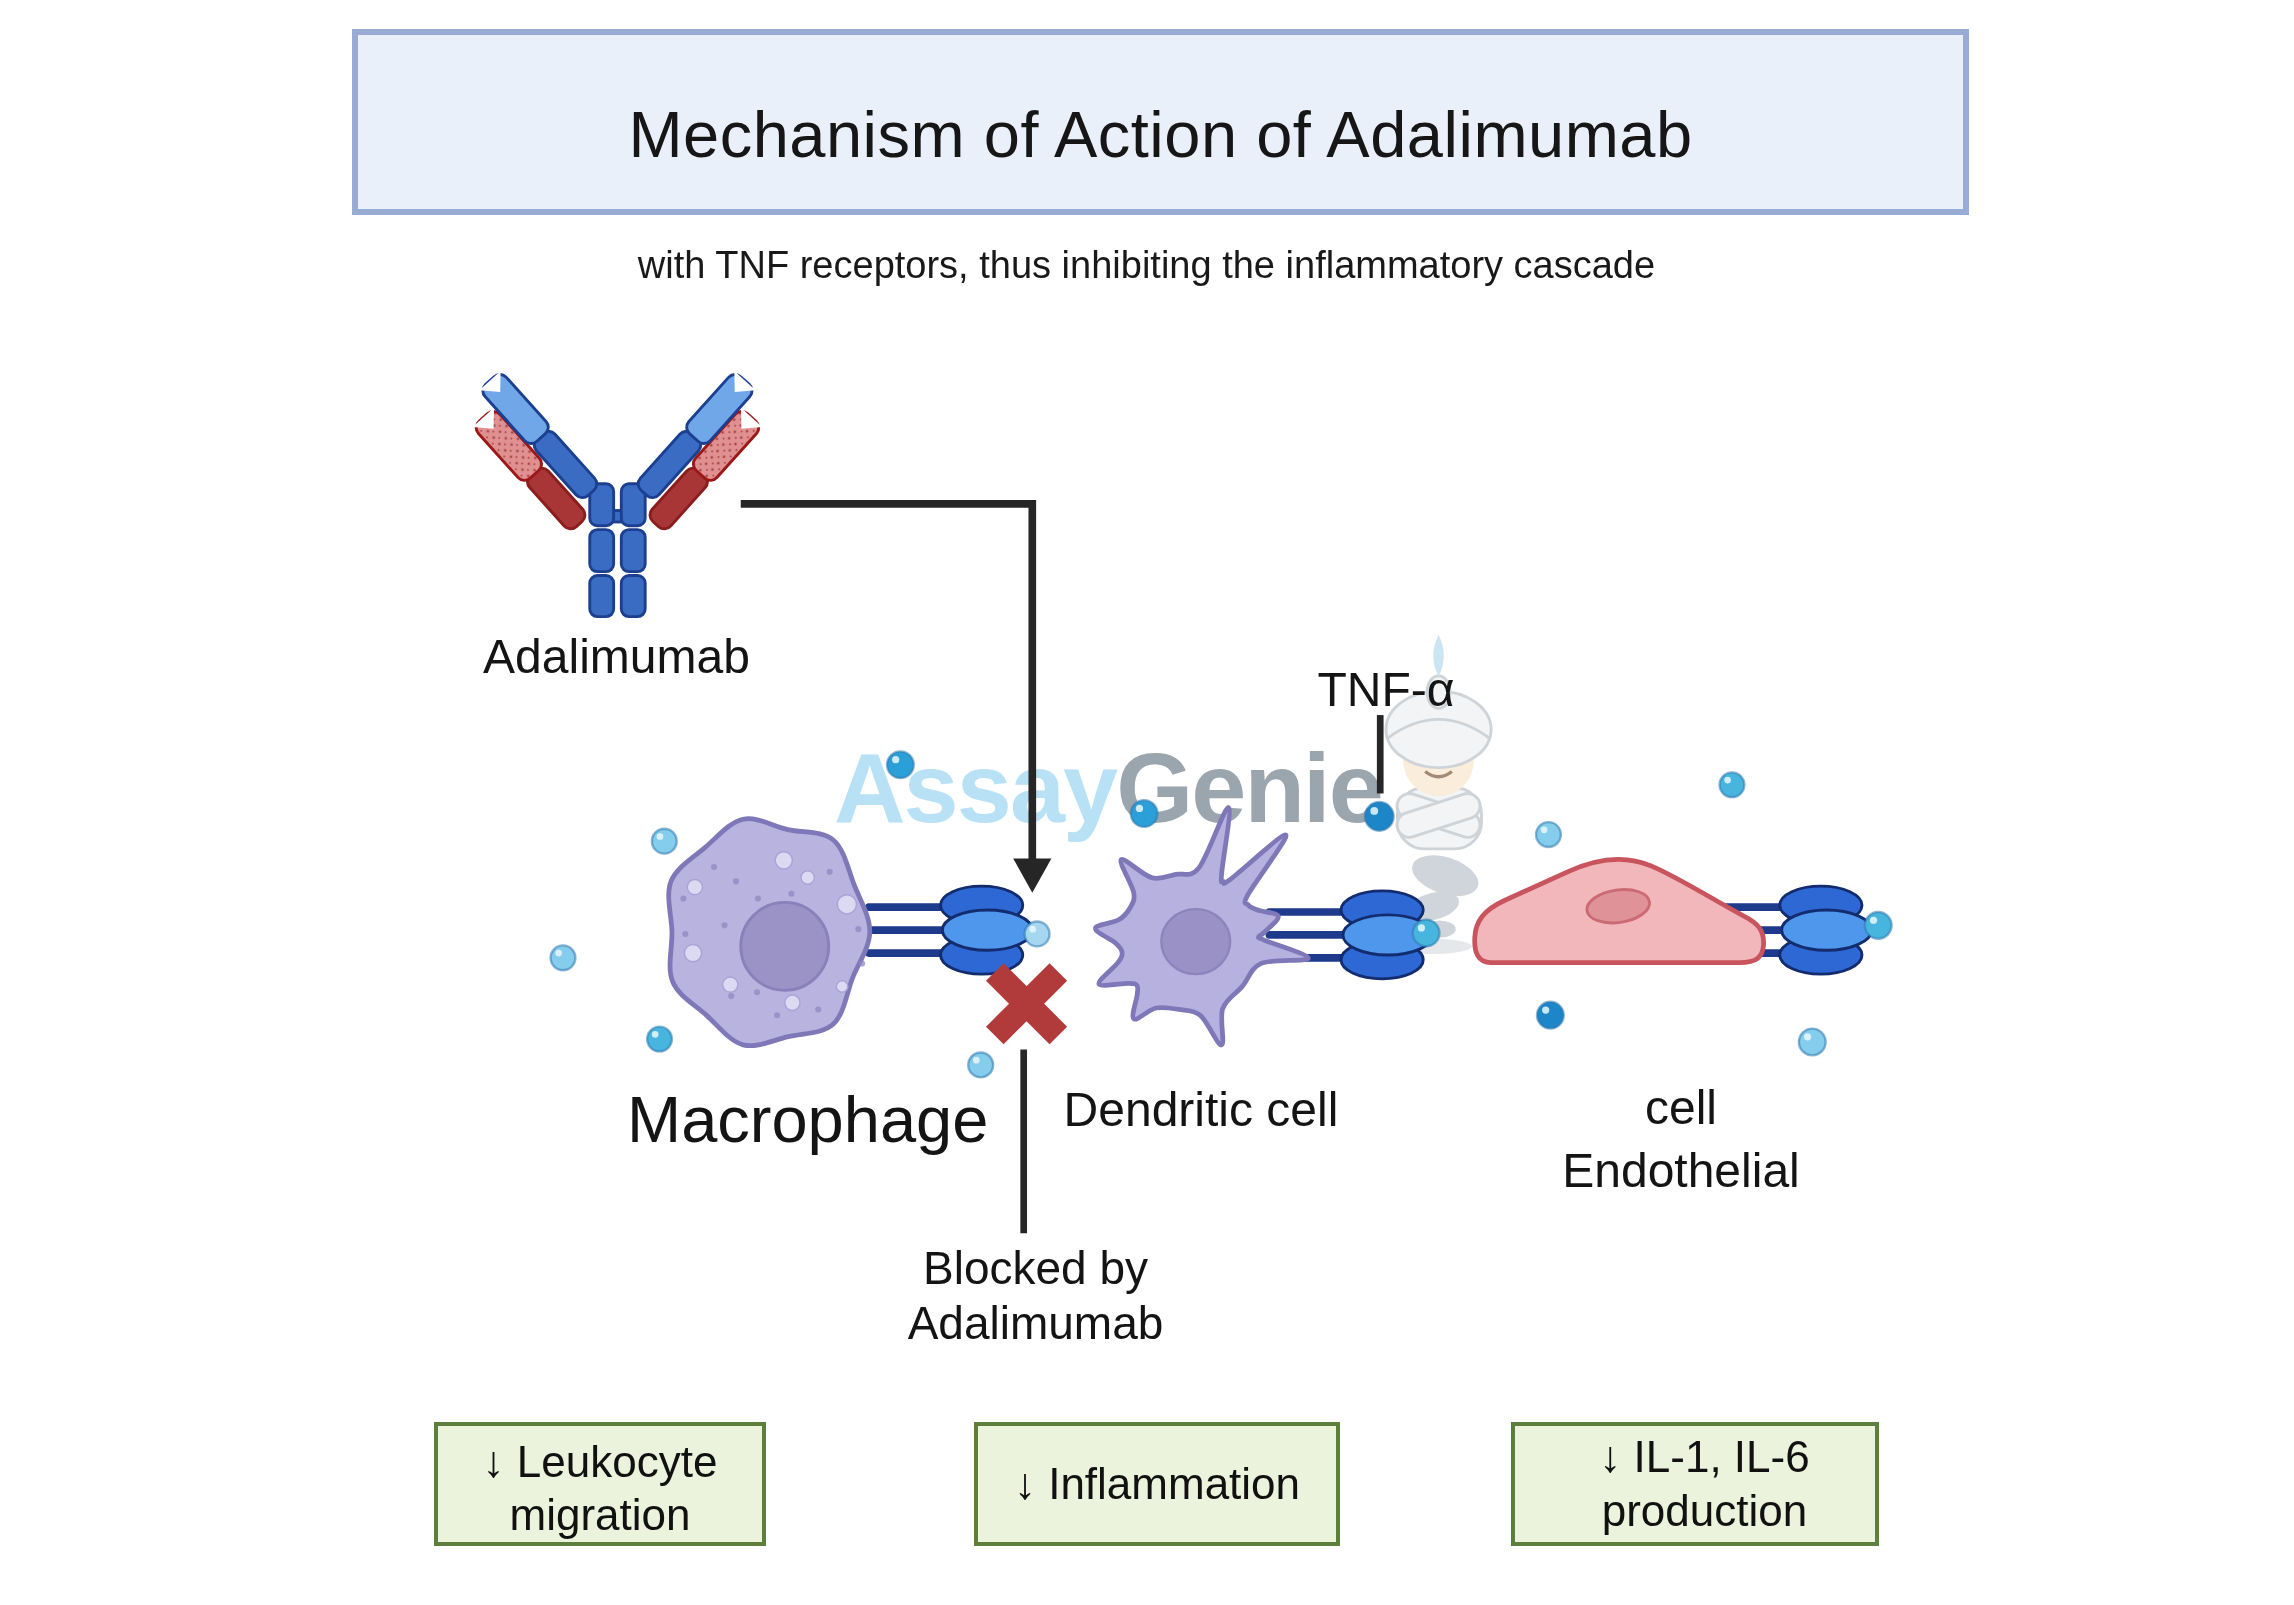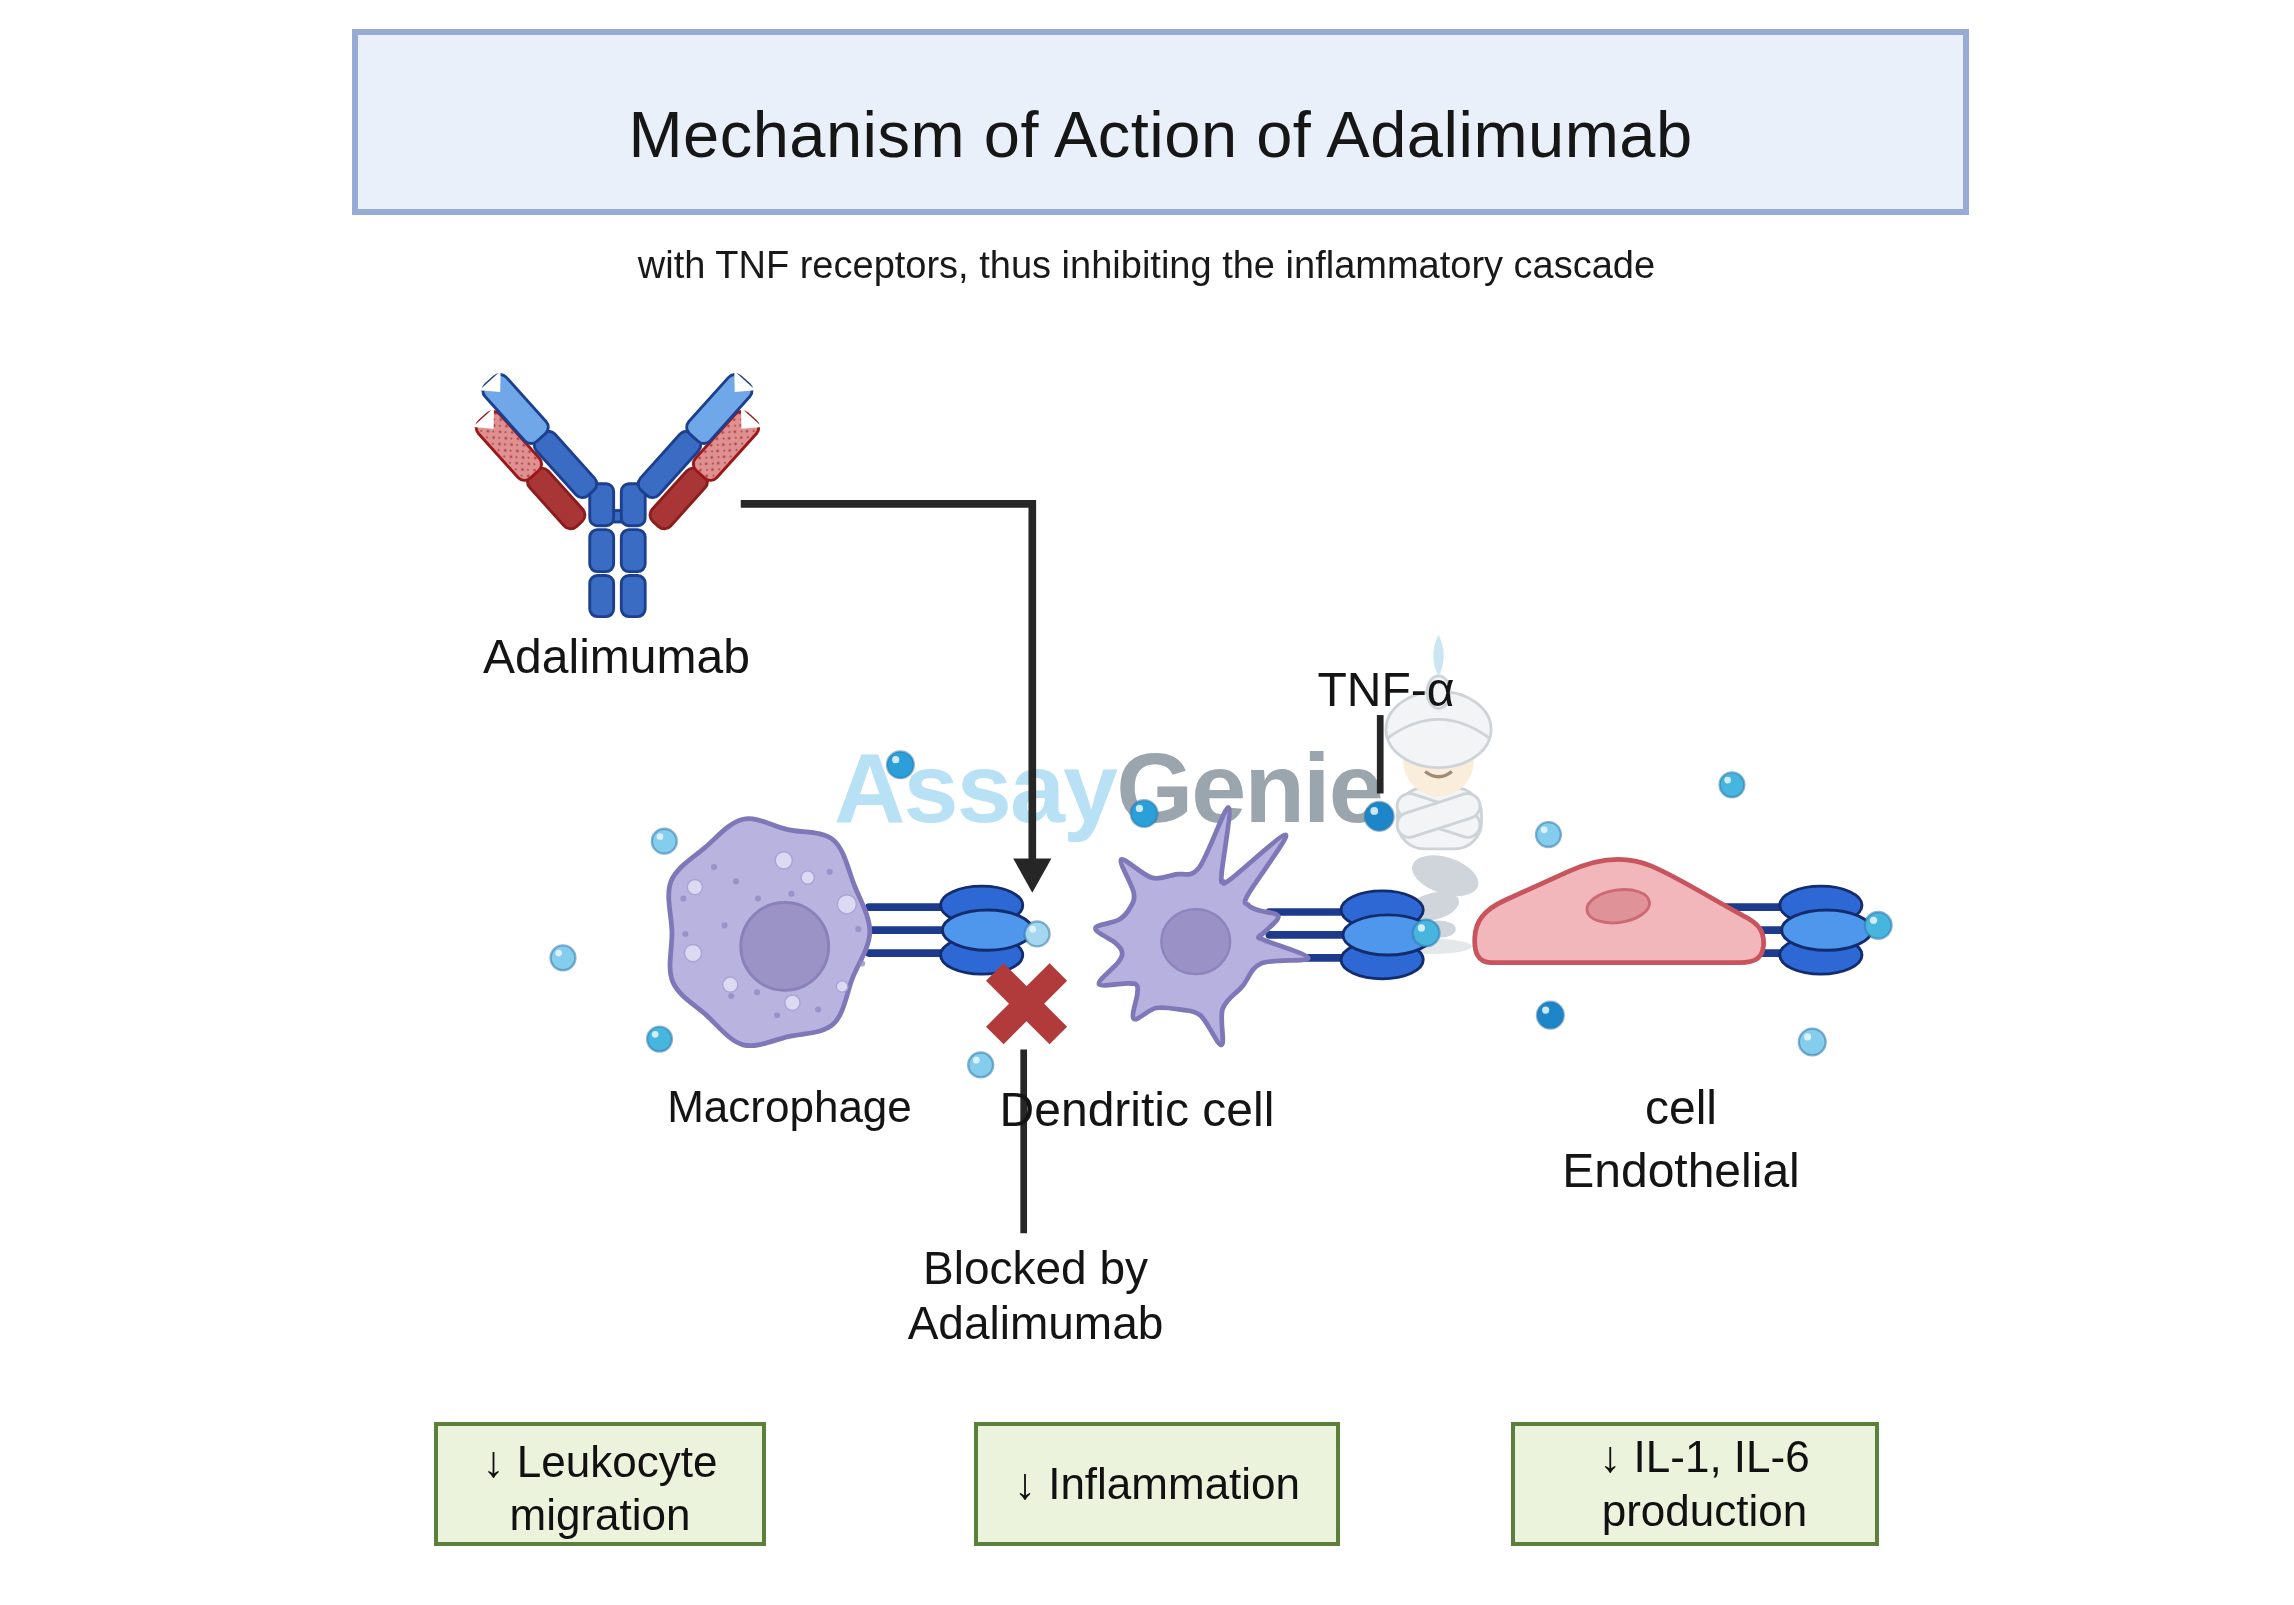--- a/index.html
+++ b/index.html
@@ -55,22 +55,22 @@
   .dot-b{fill:var(--c-dotCyan);}
   .dot-c{fill:var(--c-dotMedium);}
   .dot-d{fill:var(--c-dotDeep);}
   .dot-e{fill:var(--c-dotPale);}
   .dot-rim{stroke:#2f79ae;stroke-opacity:.55;stroke-width:2.5;}
   .dot-hl{fill:#eaf7fd;opacity:.85;}
   
   .lbl{z-index:3;text-align:center;color:#141414;}
   .lbl-antibody{left:449px;top:626px;width:335px;font-size:48px;line-height:1.3;}
   .lbl-tnf{left:1300px;top:662px;width:172px;font-size:48px;}
-  .lbl-macrophage{left:627px;top:1082px;width:325px;font-size:44px;}
-  .lbl-dendritic{left:984px;top:1082px;width:306px;font-size:48px;text-align:center;}
+  .lbl-macrophage{left:627px;top:1082px;width:325px;font-size:65px;}
+  .lbl-dendritic{left:1048px;top:1082px;width:306px;font-size:48px;text-align:center;}
   .lbl-endothelial{left:1528px;top:1076px;width:306px;font-size:48px;line-height:1.32;}
   .lbl-blocked{left:892px;top:1241px;width:287px;font-size:46px;line-height:1.2;}
   
   .outcome{
     z-index:3;height:124px;background:var(--c-outcomeBoxBg);
     border:4.8px solid var(--c-outcomeBoxBorder);box-sizing:border-box;
     display:flex;flex-direction:column;align-items:center;justify-content:center;
     font-size:44px;line-height:1.22;color:#111;text-align:center;
   }
   .outcome-1{left:434px;top:1422px;width:332px;justify-content:flex-end;}

